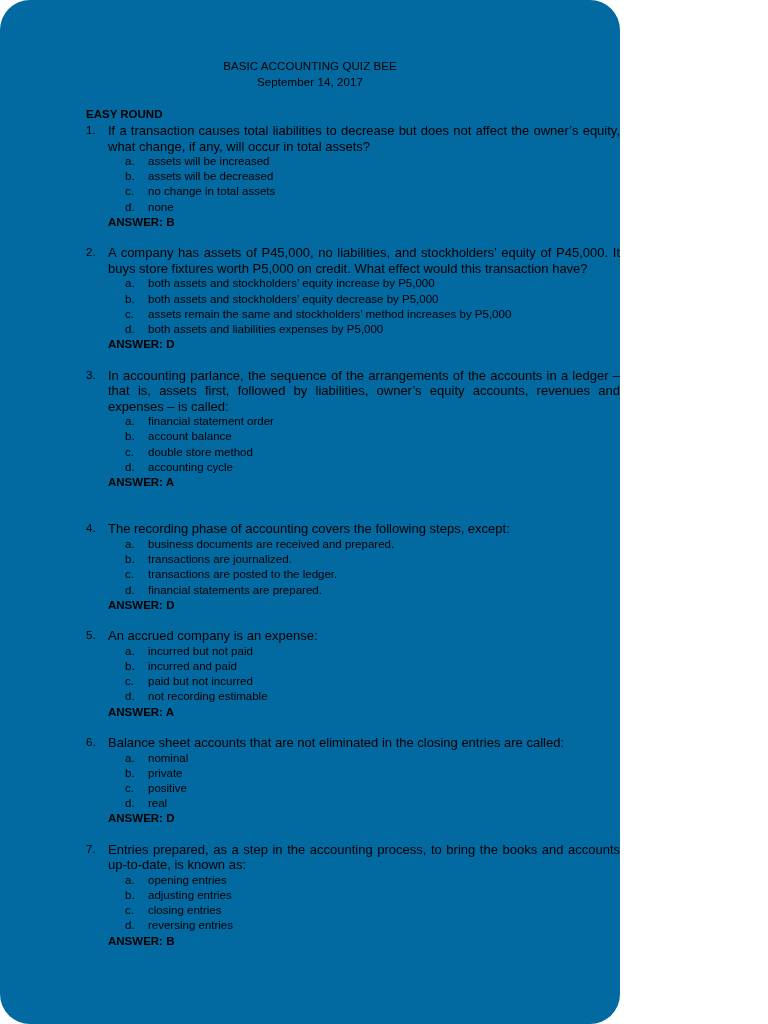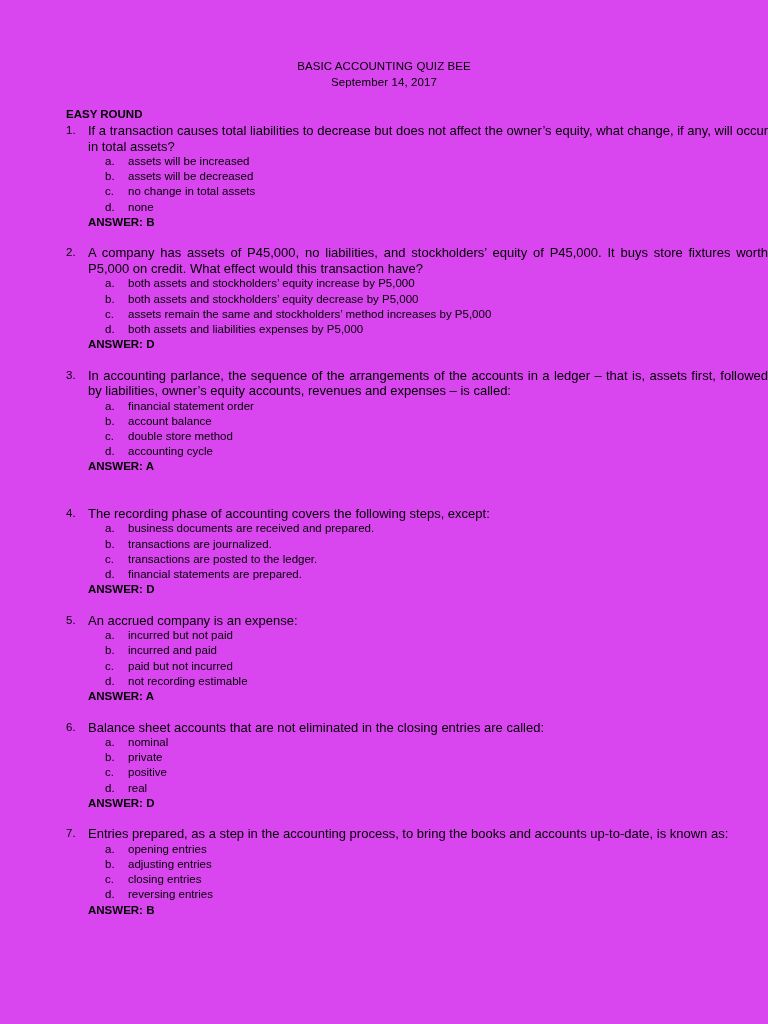--- a/index.html
+++ b/index.html
@@ -10,39 +10,41 @@
   }
   body {
     width: 768px;
     height: 1024px;
     font-family: "Liberation Sans", sans-serif;
     color: #000000;
     -webkit-font-smoothing: antialiased;
   }
   #page {
     position: relative;
-    width: 768px;
+    width: 620px;
     height: 1024px;
-    background: #d946ef;
+    background: #0369a1;
     overflow: hidden;
     box-sizing: border-box;
+    border-radius: 30px;
   }
   .doc-header {
     text-align: center;
     padding-top: 58px;
     line-height: 16px;
   }
   .doc-title,
   .doc-date {
     font-size: 11.5px;
     letter-spacing: 0.1px;
   }
   .content {
     padding-left: 66px;
     padding-top: 17px;
+    margin-left: 20px;
   }
   .section-heading {
     font-size: 11.5px;
     font-weight: bold;
     line-height: 15px;
     margin: 0 0 1px 0;
   }
   .question-block {
     margin-bottom: 15px;
   }

